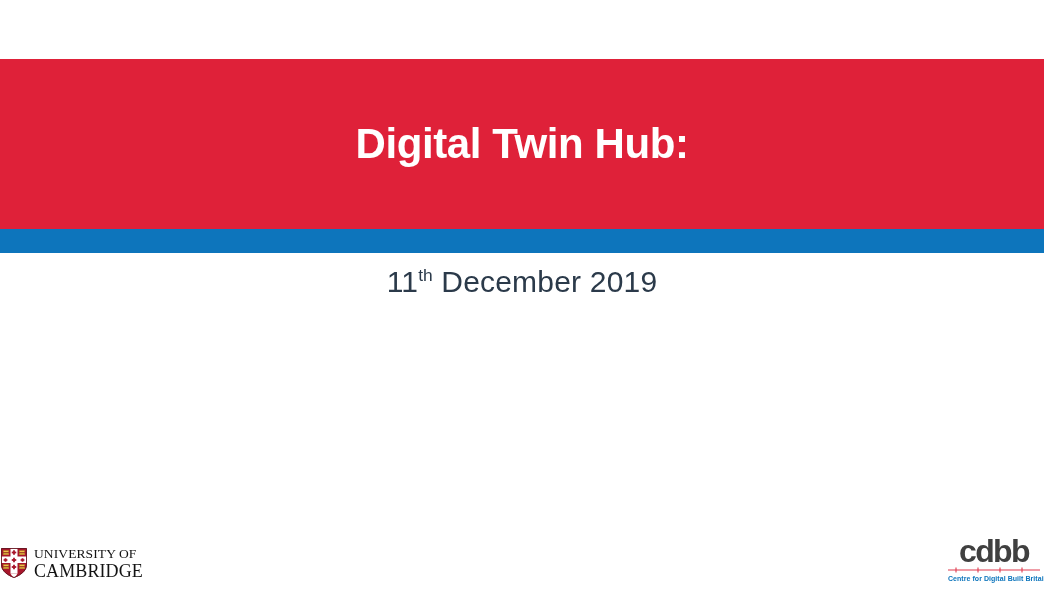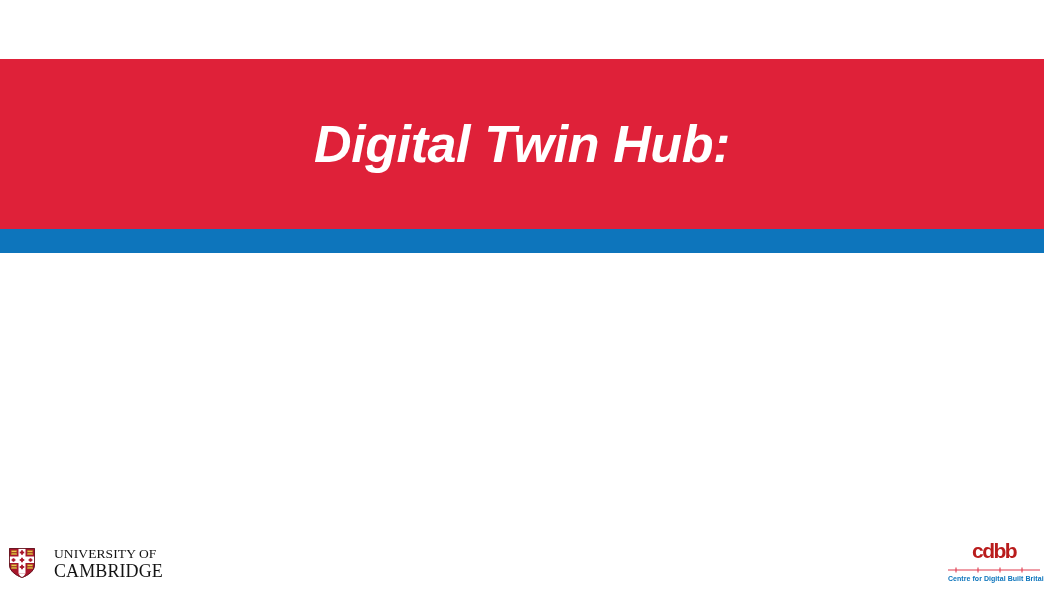--- a/index.html
+++ b/index.html
@@ -41,21 +41,21 @@
     color: #ffffff;
     font-family: "Liberation Sans", sans-serif;
     font-weight: bold;
     font-size: 42px;
     line-height: 50px;
     letter-spacing: -0.4px;
     text-align: center;
     white-space: nowrap;
     margin: 0;
   }
-  .title-line-1 { font-size: 52px; font-style: italic; }
+  .title-line-1 { font-size: 42px; }
   .title-line-2 { font-size: 42px; margin-top: 1px; }
 
   
   .accent-bar {
     position: absolute;
     left: 0;
     top: 229px;
     width: 1044px;
     height: 24px;
     background: #0d75bc;
@@ -82,25 +82,25 @@
   .subtitle-date sup {
     font-size: 0.58em;
     vertical-align: super;
     line-height: 0;
     letter-spacing: 0;
   }
 
   
   .logo-cambridge {
     position: absolute;
-    left: 9px;
+    left: 1px;
     top: 547px;
     display: flex;
     align-items: center;
-    gap: 19px;
+    gap: 7px;
     justify-content: flex-end;
   }
   .crest {
     width: 26px;
     height: 30px;
     display: block;
     flex: 0 0 auto;
   }
   .cam-wordmark {
     display: flex;
@@ -119,23 +119,23 @@
 
   .logo-cdbb {
     position: absolute;
     left: 948px;
     top: 536px;
     width: 92px;
   }
   .cdbb-mark {
     font-family: "Liberation Sans", sans-serif;
     font-weight: bold;
-    font-size: 21px;
+    font-size: 32px;
     line-height: 30px;
-    color: #b91c1c;
+    color: #404040;
     letter-spacing: -1.6px;
     text-align: center;
     display: block;
   }
   .cdbb-rule {
     display: block;
     width: 92px;
     height: 6px;
     margin-top: 1px;
   }
@@ -156,20 +156,23 @@
 <body>
 
 <div class="slide">
 
   <div class="title-banner">
     <div class="title-line title-line-1">Digital Twin Hub:</div>
   </div>
 
   <div class="accent-bar"></div>
 
+  <div class="subtitle-row">
+    <span class="subtitle-date"><span>11</span><sup>th</sup><span> December 2019</span></span>
+  </div>
 
   <div class="logo-cambridge">
     <svg class="crest" viewBox="0 0 52 60">
       <path d="M1 1 H51 V34 C51 46 38 55 26 59 C14 55 1 46 1 34 Z" fill="#a8162b" stroke="#7d1020" stroke-width="1.2"></path>
 
       <rect x="19" y="1" width="14" height="50" fill="#ffffff"></rect>
       <rect x="1" y="17" width="50" height="13" fill="#ffffff"></rect>
       <path d="M19 51 C21 55 23 57 26 59 C29 57 31 55 33 51 Z" fill="#ffffff"></path>
 
       <g fill="#f2c14a" stroke="#8a6a18" stroke-width="0.7">

